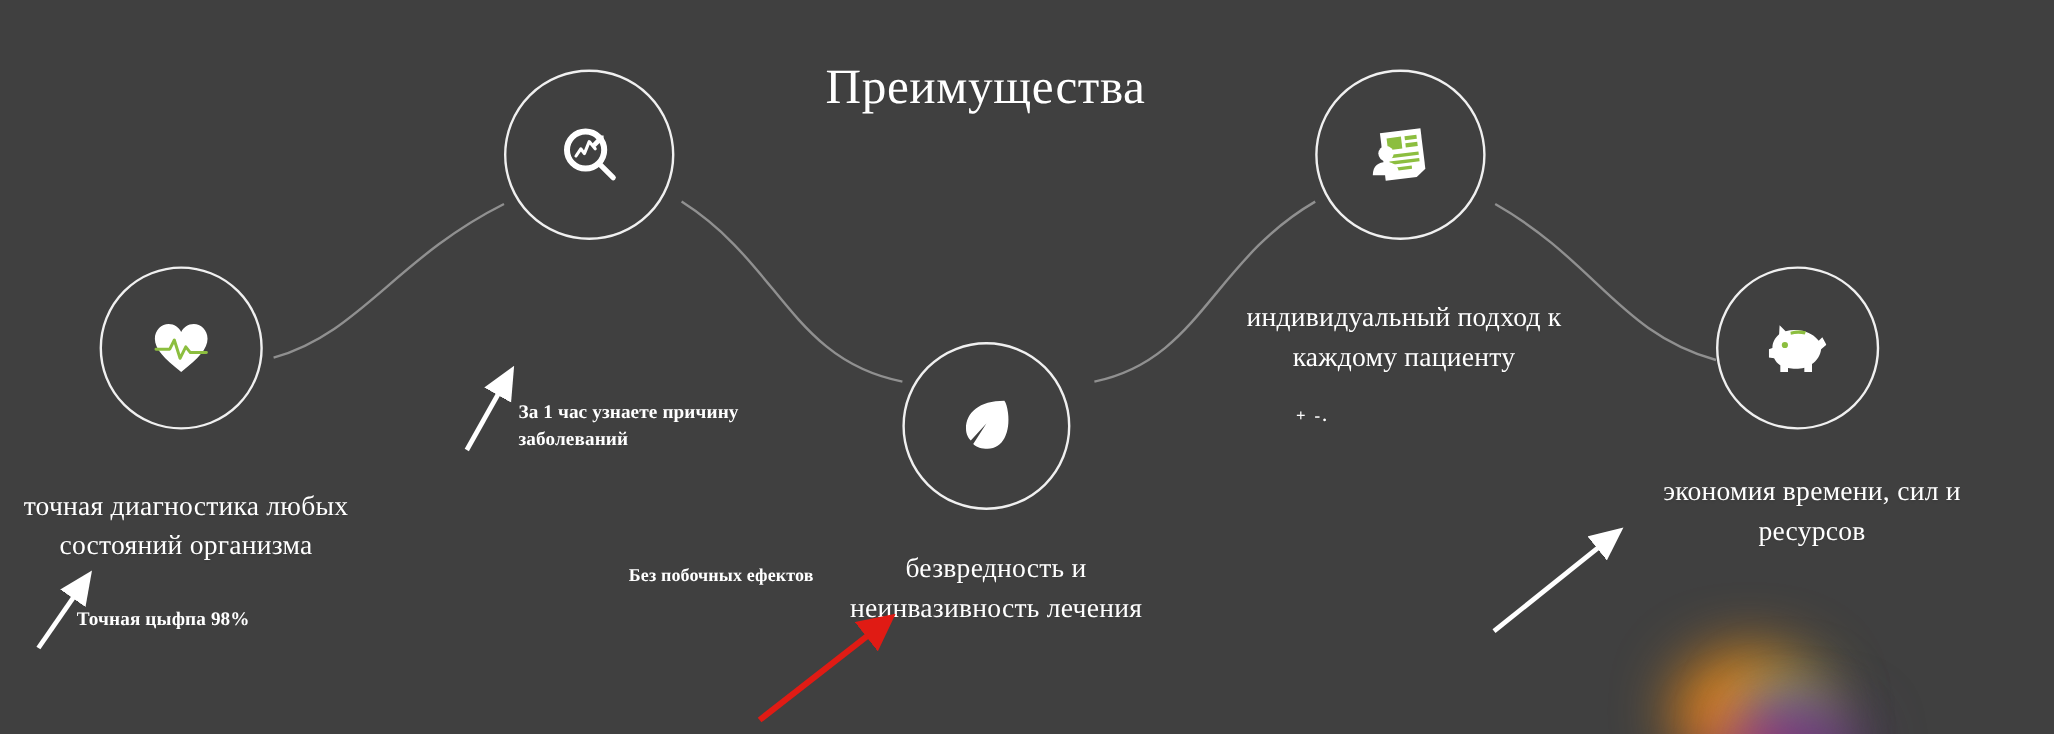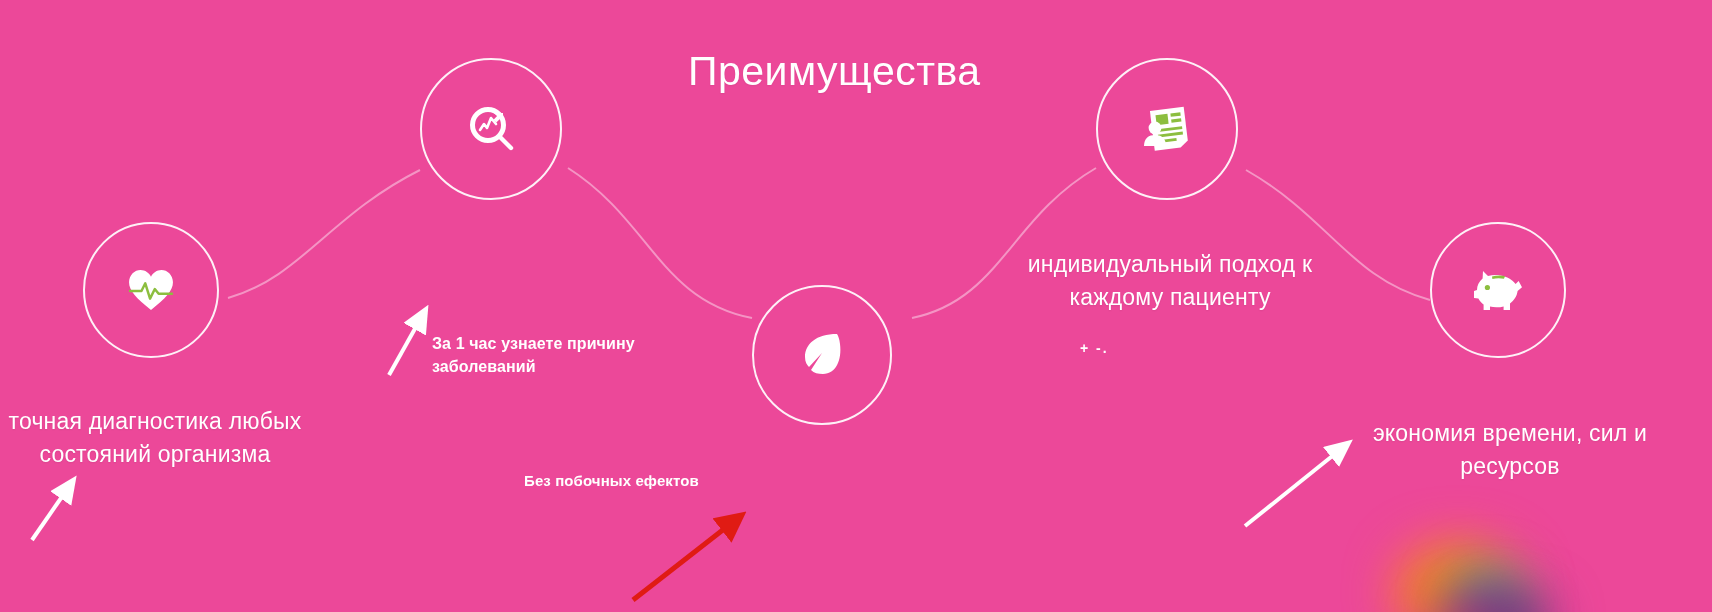--- a/index.html
+++ b/index.html
@@ -77,21 +77,21 @@
     color: #ffffff;
     font-size: 14px;
     font-weight: bold;
     letter-spacing: 2px;
   }
   .clipbox { overflow: hidden; }
 </style>
 </head>
 <body style="background: rgb(140, 190, 63);">
 
-<div id="stage" style="background: #ec4899;">
+<div id="stage" style="background: #404040; font-family: Liberation Serif, serif;">
 
   <div class="blob" style="left:1398px; top:545px; width:120px; height:95px; background:#f79010;"></div>
   <div class="blob" style="left:1452px; top:572px; width:70px; height:70px; background:#12a3b8;"></div>
   <div class="blob" style="left:1430px; top:595px; width:95px; height:55px; background:#c9246f;"></div>
   <div class="blob" style="left:1470px; top:598px; width:80px; height:50px; background:#5b2d82;"></div>
 
   <svg class="layer" viewBox="0 0 1712 612" preserveAspectRatio="none" aria-hidden="true">
     <g fill="none" stroke="rgba(255,255,255,0.42)" stroke-width="2">
       <path d="M 228 298 C 300 278 330 215 420 170"></path>
       <path d="M 568 168 C 650 220 660 300 752 318"></path>
@@ -156,40 +156,42 @@
         <path fill="#8cbe3f" d="M18 7.5 C22 6.2 27 6.1 31 7 L30 9.8 C26.5 9 22 9 18.4 10 Z"></path>
       </svg>
     </span>
   </div>
 
   <div class="page-title" style="left:688px; top:48px;">Преимущества</div>
 
   <div class="caption" style="left:-10px; top:405px; width:330px;">точная диагностика любых состояний организма</div>
 
 
+  <div class="caption" style="left:675px; top:457px; width:310px;">безвредность и неинвазивность лечения</div>
 
   <div class="caption" style="left:1000px; top:248px; width:340px;">индивидуальный подход к каждому пациенту</div>
 
-  <div class="caption" style="left:1350px; top:417px; width:320px;">экономия времени, сил и ресурсов</div>
+  <div class="caption" style="left:1350px; top:393px; width:320px;">экономия времени, сил и ресурсов</div>
 
   <svg class="layer" viewBox="0 0 1712 612" preserveAspectRatio="none" aria-hidden="true">
     <defs>
       <marker id="wh" markerWidth="7" markerHeight="7" refX="3.2" refY="3.2" orient="auto">
         <path d="M0,0 L7,3.2 L0,6.4 Z" fill="#ffffff"></path>
       </marker>
       <marker id="rd" markerWidth="6.2" markerHeight="6.2" refX="2.8" refY="3.1" orient="auto">
         <path d="M0,0 L6.2,3.1 L0,6.2 Z" fill="#e01b14"></path>
       </marker>
     </defs>
     <line x1="32" y1="540" x2="68" y2="488" stroke="#ffffff" stroke-width="4" marker-end="url(#wh)"></line>
     <line x1="389" y1="375" x2="421" y2="318" stroke="#ffffff" stroke-width="4" marker-end="url(#wh)"></line>
     <line x1="633" y1="600" x2="733" y2="522" stroke="#e01b14" stroke-width="5" marker-end="url(#rd)"></line>
     <line x1="1245" y1="526" x2="1341" y2="449" stroke="#ffffff" stroke-width="4" marker-end="url(#wh)"></line>
   </svg>
 
+  <div class="note" style="left:64px; top:505px; width:230px;">Точная цыфпа 98%</div>
 
   <div class="note clipbox" style="left:432px; top:332px; width:232px; height:45px;">За 1 час узнаете причину заболеваний</div>
 
   <div class="note small" style="left:524px; top:470px; width:210px;">Без побочных ефектов</div>
 
   <div class="tiny" style="left:1080px; top:340px;">+ -.</div>
 
 
 </div>
 

